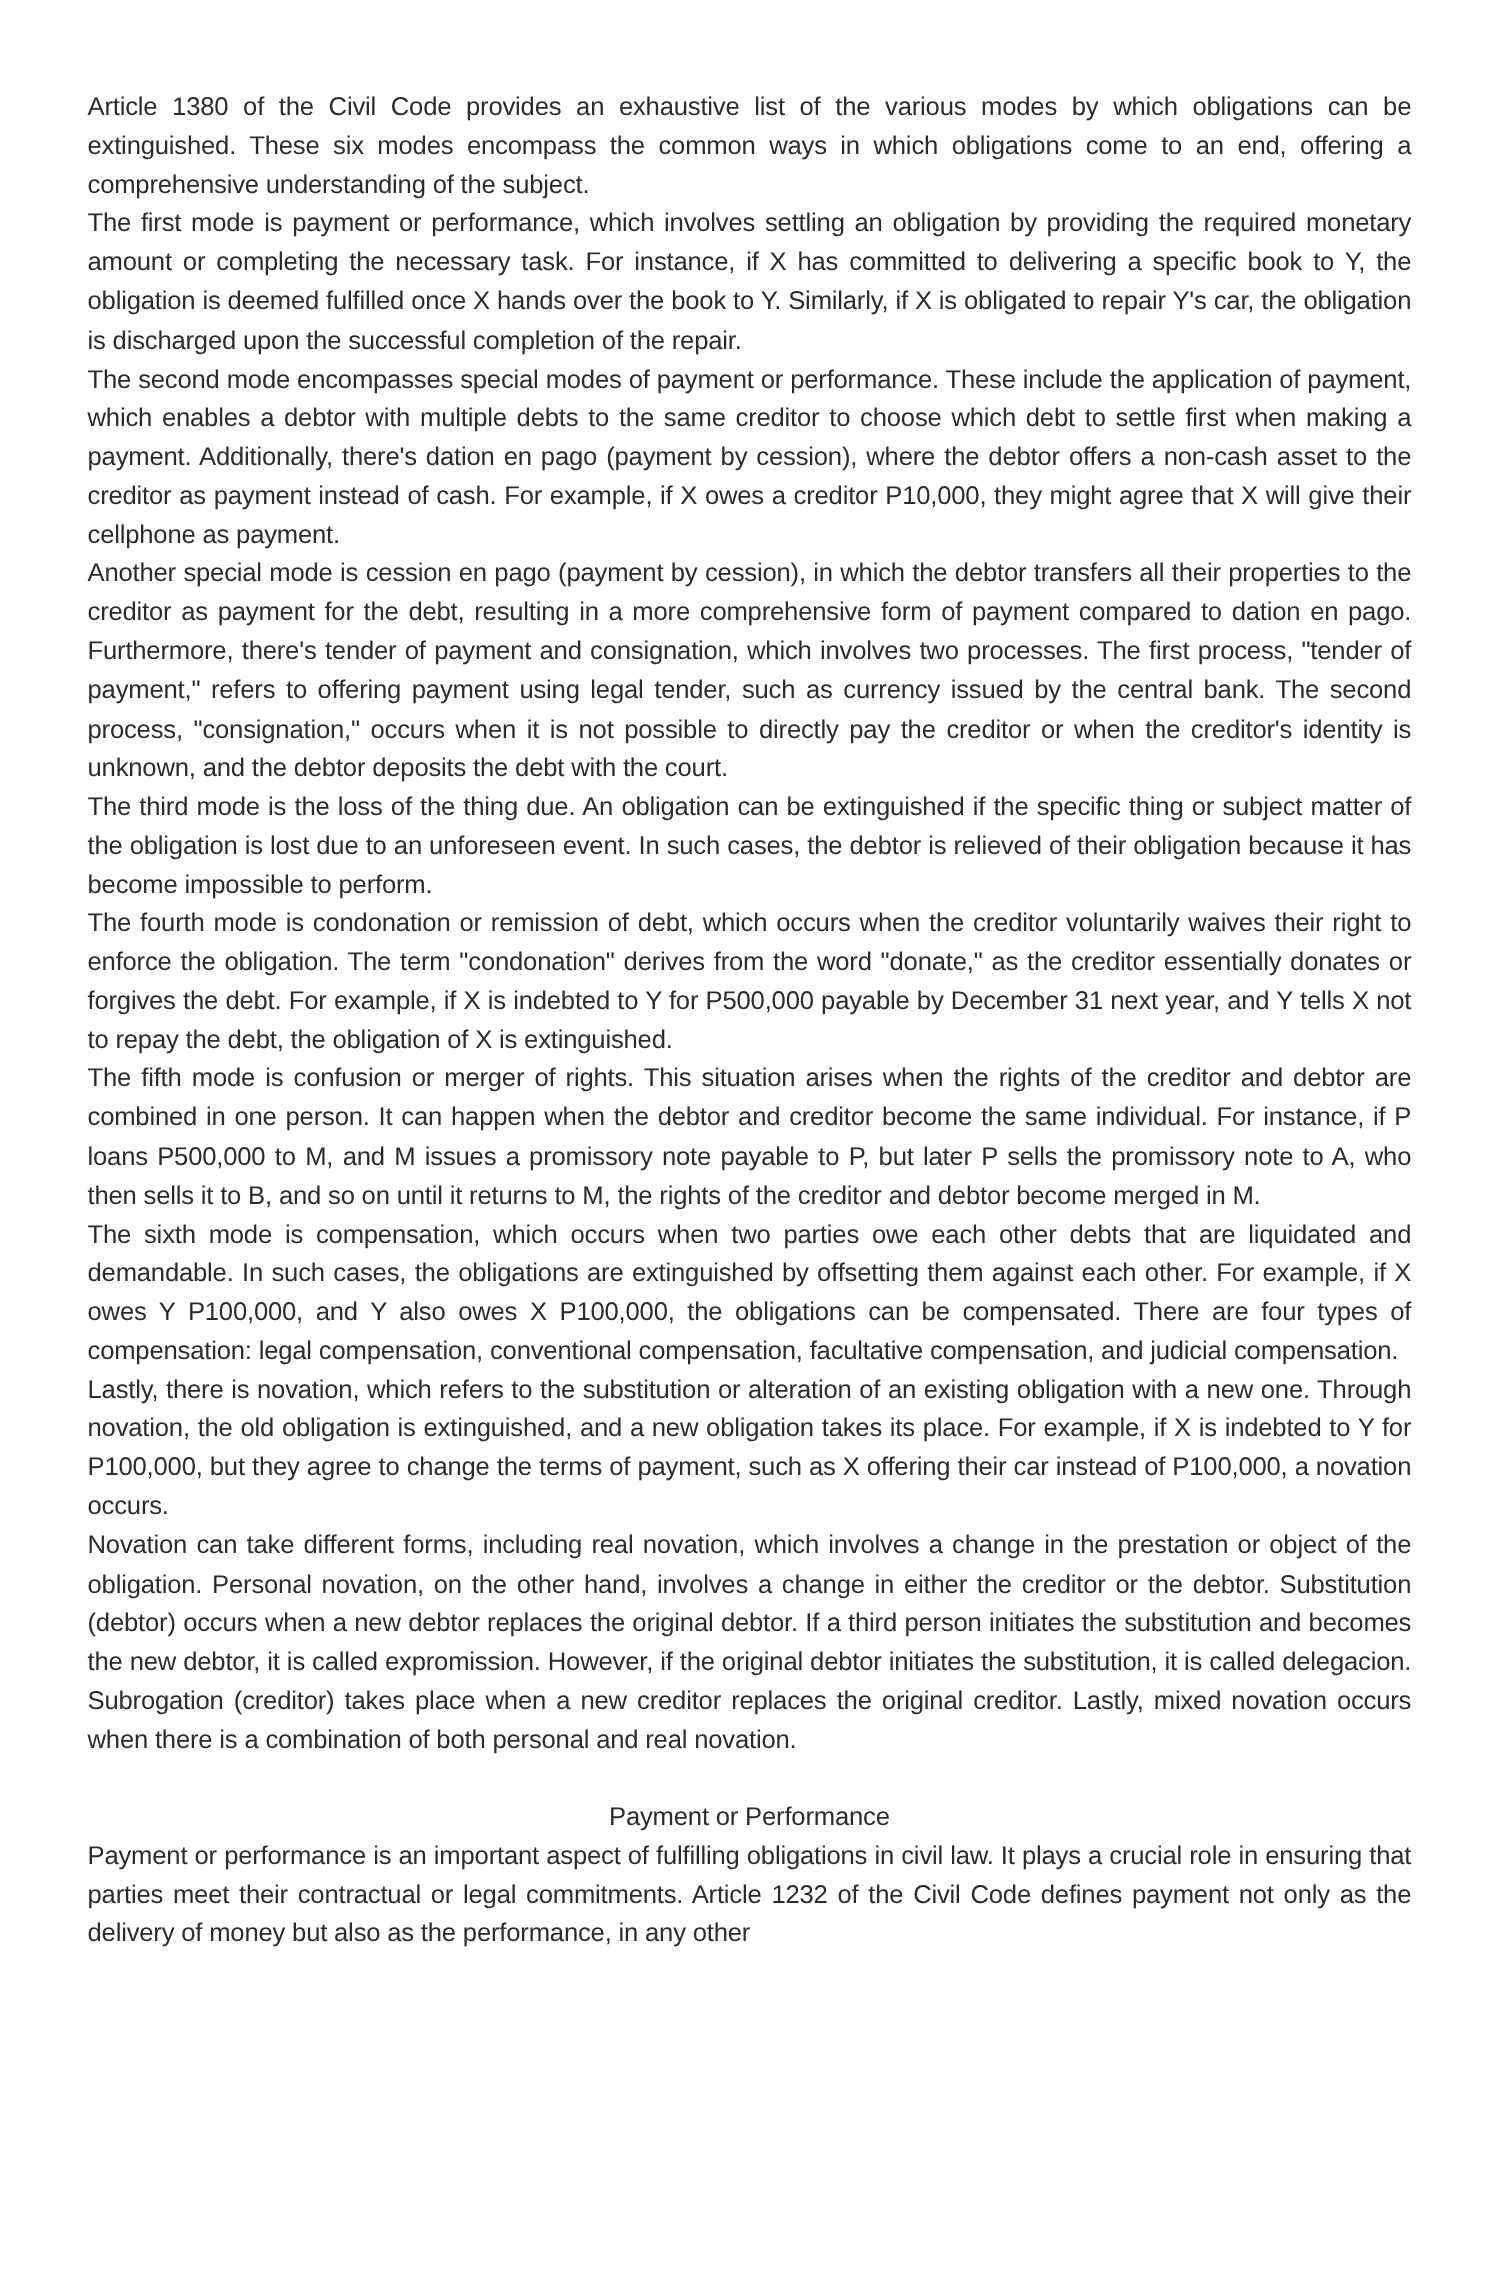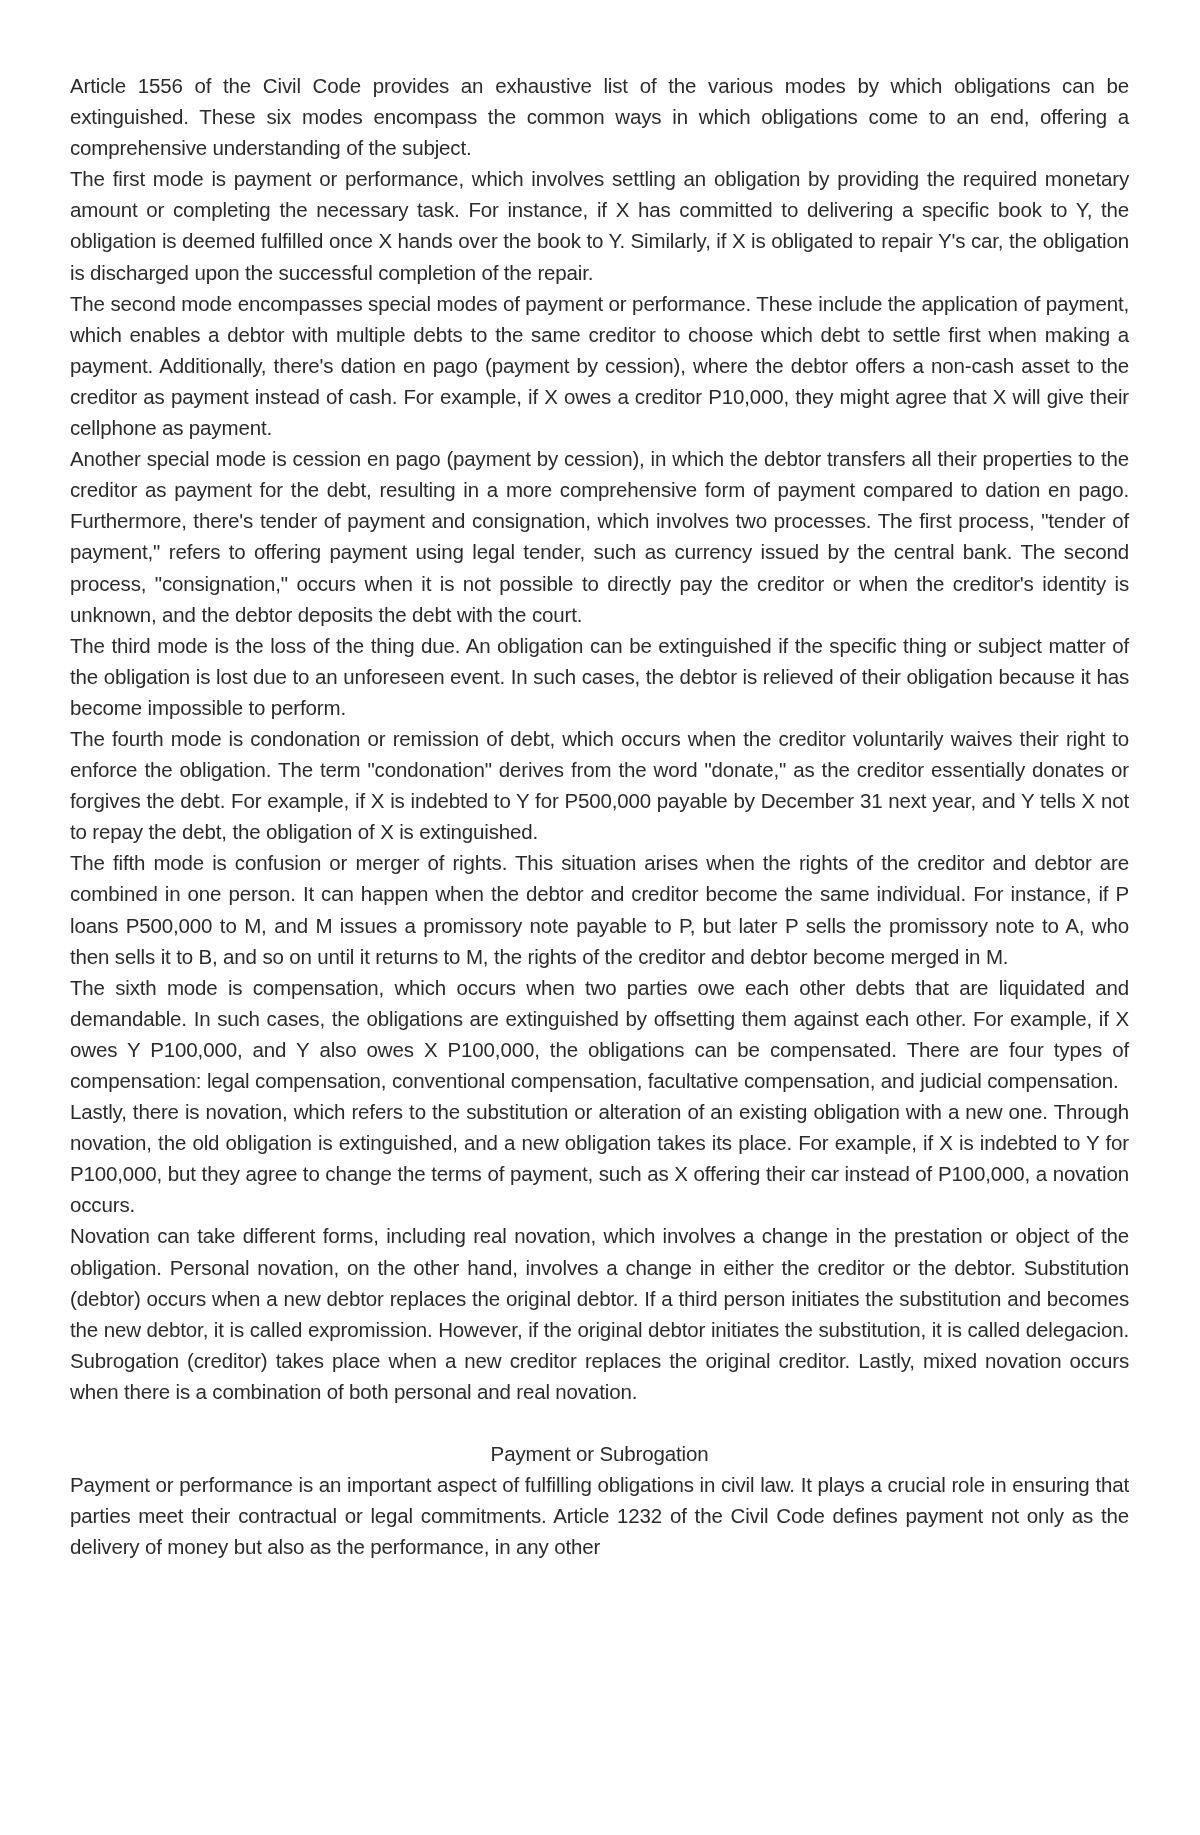--- a/index.html
+++ b/index.html
@@ -18,25 +18,25 @@
   .para { margin: 0; text-align: justify; }
   .heading {
     margin: 31px 0 0 0;
     text-align: center;
   }
 </style>
 </head>
 <body>
 
 <div class="page">
-  <p class="para">Article 1556 of the Civil Code provides an exhaustive list of the various modes by which obligations can be extinguished. These six modes encompass the common ways in which obligations come to an end, offering a comprehensive understanding of the subject.</p>
+  <p class="para">Article 1380 of the Civil Code provides an exhaustive list of the various modes by which obligations can be extinguished. These six modes encompass the common ways in which obligations come to an end, offering a comprehensive understanding of the subject.</p>
   <p class="para">The first mode is payment or performance, which involves settling an obligation by providing the required monetary amount or completing the necessary task. For instance, if X has committed to delivering a specific book to Y, the obligation is deemed fulfilled once X hands over the book to Y. Similarly, if X is obligated to repair Y's car, the obligation is discharged upon the successful completion of the repair.</p>
   <p class="para">The second mode encompasses special modes of payment or performance. These include the application of payment, which enables a debtor with multiple debts to the same creditor to choose which debt to settle first when making a payment. Additionally, there's dation en pago (payment by cession), where the debtor offers a non-cash asset to the creditor as payment instead of cash. For example, if X owes a creditor P10,000, they might agree that X will give their cellphone as payment.</p>
   <p class="para">Another special mode is cession en pago (payment by cession), in which the debtor transfers all their properties to the creditor as payment for the debt, resulting in a more comprehensive form of payment compared to dation en pago. Furthermore, there's tender of payment and consignation, which involves two processes. The first process, "tender of payment," refers to offering payment using legal tender, such as currency issued by the central bank. The second process, "consignation," occurs when it is not possible to directly pay the creditor or when the creditor's identity is unknown, and the debtor deposits the debt with the court.</p>
   <p class="para">The third mode is the loss of the thing due. An obligation can be extinguished if the specific thing or subject matter of the obligation is lost due to an unforeseen event. In such cases, the debtor is relieved of their obligation because it has become impossible to perform.</p>
   <p class="para">The fourth mode is condonation or remission of debt, which occurs when the creditor voluntarily waives their right to enforce the obligation. The term "condonation" derives from the word "donate," as the creditor essentially donates or forgives the debt. For example, if X is indebted to Y for P500,000 payable by December 31 next year, and Y tells X not to repay the debt, the obligation of X is extinguished.</p>
   <p class="para">The fifth mode is confusion or merger of rights. This situation arises when the rights of the creditor and debtor are combined in one person. It can happen when the debtor and creditor become the same individual. For instance, if P loans P500,000 to M, and M issues a promissory note payable to P, but later P sells the promissory note to A, who then sells it to B, and so on until it returns to M, the rights of the creditor and debtor become merged in M.</p>
   <p class="para">The sixth mode is compensation, which occurs when two parties owe each other debts that are liquidated and demandable. In such cases, the obligations are extinguished by offsetting them against each other. For example, if X owes Y P100,000, and Y also owes X P100,000, the obligations can be compensated. There are four types of compensation: legal compensation, conventional compensation, facultative compensation, and judicial compensation.</p>
   <p class="para">Lastly, there is novation, which refers to the substitution or alteration of an existing obligation with a new one. Through novation, the old obligation is extinguished, and a new obligation takes its place. For example, if X is indebted to Y for P100,000, but they agree to change the terms of payment, such as X offering their car instead of P100,000, a novation occurs.</p>
   <p class="para">Novation can take different forms, including real novation, which involves a change in the prestation or object of the obligation. Personal novation, on the other hand, involves a change in either the creditor or the debtor. Substitution (debtor) occurs when a new debtor replaces the original debtor. If a third person initiates the substitution and becomes the new debtor, it is called expromission. However, if the original debtor initiates the substitution, it is called delegacion. Subrogation (creditor) takes place when a new creditor replaces the original creditor. Lastly, mixed novation occurs when there is a combination of both personal and real novation.</p>
-  <p class="heading">Payment or Subrogation</p>
+  <p class="heading">Payment or Performance</p>
   <p class="para">Payment or performance is an important aspect of fulfilling obligations in civil law. It plays a crucial role in ensuring that parties meet their contractual or legal commitments. Article 1232 of the Civil Code defines payment not only as the delivery of money but also as the performance, in any other</p>
 </div>
 
 </body></html>

